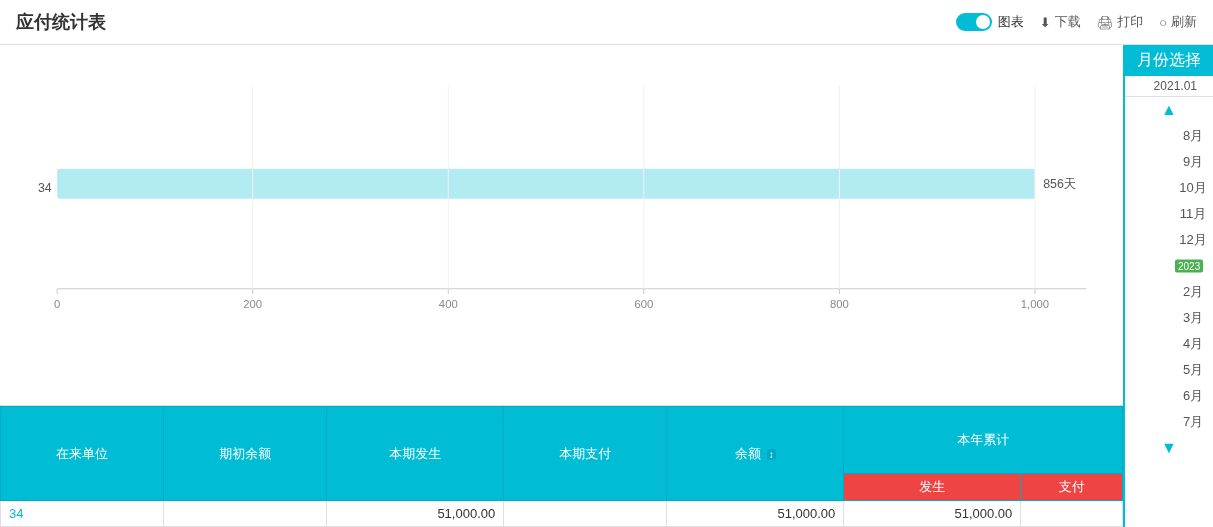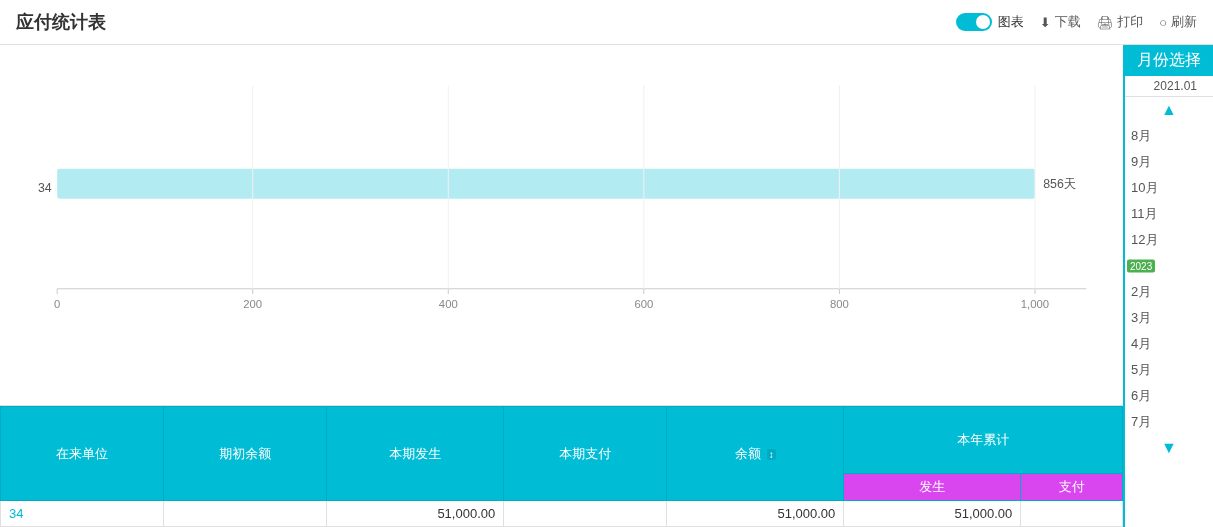--- a/index.html
+++ b/index.html
@@ -32,31 +32,31 @@
     .sort-btn.active { color: #333; font-weight: bold; text-decoration: underline; }
 
     
     .chart-container { flex: 1; padding: 8px 16px 0 16px; position: relative; overflow: hidden; }
     svg.chart { width: 100%; height: 300px; }
 
     
     .table-area { border-top: 1px solid #e0e0e0; }
     table { width: 100%; border-collapse: collapse; }
     .table-header-row-1 th { background: #00bcd4; color: #fff; text-align: center; padding: 24px 8px; font-size: 13px; font-weight: normal; border: 1px solid #00acc1; }
-    .table-header-row-2 th { background: #d946ef; color: #fff; text-align: center; padding: 4px 8px; font-size: 13px; font-weight: normal; border: 1px solid #00acc1; }
+    .table-header-row-2 th { background: #ef4444; color: #fff; text-align: center; padding: 4px 8px; font-size: 13px; font-weight: normal; border: 1px solid #00acc1; }
     .table-data-row td { text-align: right; padding: 5px 8px; font-size: 13px; border: 1px solid #e0e0e0; background: #fff; }
     .table-data-row td.left { text-align: left; }
     .table-data-row td a { color: #00bcd4; text-decoration: none; }
 
     
     .sidebar { width: 90px; border-left: 2px solid #00bcd4; background: #fff; display: flex; flex-direction: column; }
     .sidebar-header { background: #00bcd4; color: #fff; text-align: center; padding: 5px 4px; font-size: 16px; }
     .sidebar-year-label { background: #fff; color: #555; text-align: right; padding: 3px 16px; font-size: 12px; border-bottom: 1px solid #e0e0e0; }
     .sidebar-nav-btn { text-align: center; padding: 4px; cursor: pointer; color: #00bcd4; font-size: 16px; }
-    .sidebar-month { padding: 4px 6px; font-size: 13px; color: #555; cursor: pointer; position: relative; }
+    .sidebar-month { text-align: center; padding: 4px 6px; font-size: 13px; color: #555; cursor: pointer; position: relative; margin-left: 48px; }
     .sidebar-month.year-marker { color: #00bcd4; }
     .year-badge { position: absolute; left: 2px; top: 50%; transform: translateY(-50%); background: #4caf50; color: #fff; font-size: 10px; padding: 1px 3px; border-radius: 2px; }
   </style>
 </head>
 <body>
 
 <div class="app-container">
 
   <div class="header">
     <div class="header-title">应付统计表</div>

